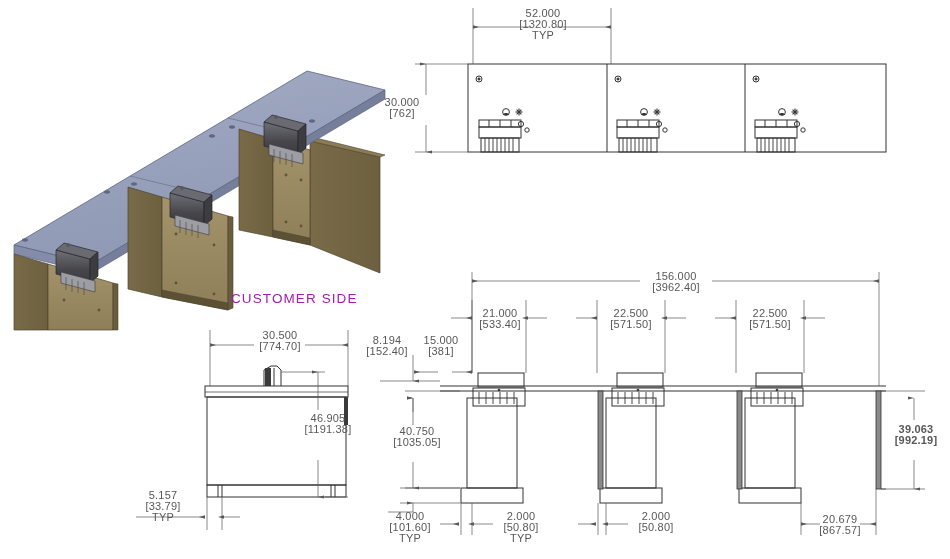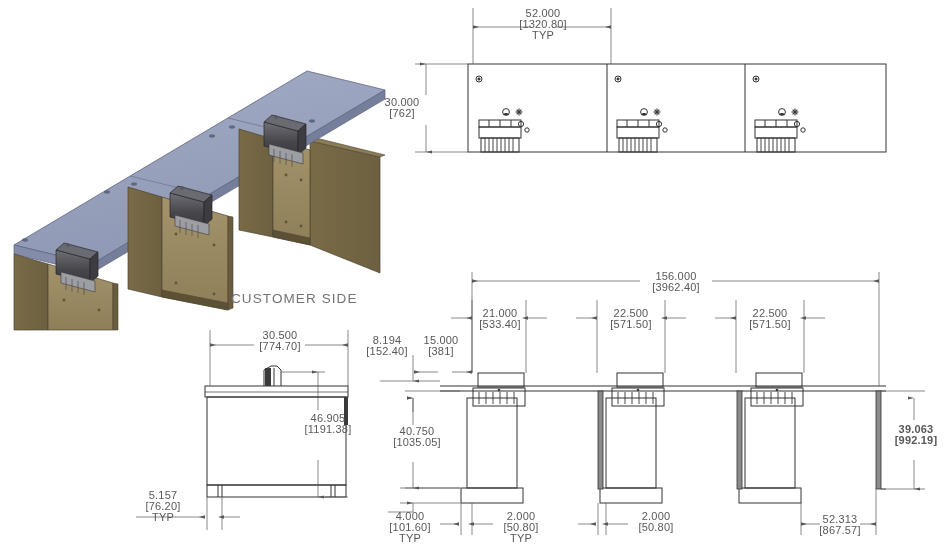--- a/index.html
+++ b/index.html
@@ -38,21 +38,21 @@
     white-space: nowrap;
     letter-spacing: 0.2px;
     user-select: none;
   }
   .dimtext .l2 { display: block; }
   .dimtext .l3 { display: block; }
   .viewlabel {
     position: absolute;
     font-family: "Liberation Sans", sans-serif;
     font-size: 13.5px;
-    color: #737373;
+    color: #a21caf;
     letter-spacing: 1.1px;
     white-space: nowrap;
     user-select: none;
   }
   
 </style>
 </head>
 <body>
 
 <div class="sheet">
@@ -481,21 +481,21 @@
     <span class="l2">[774.70]</span>
   </div>
 
   <div class="dimtext" style="left:296px; top:413px; width:64px;">
     <span>46.905</span>
     <span class="l2">[1191.38]</span>
   </div>
 
   <div class="dimtext" style="left:136px; top:490px; width:54px;">
     <span>5.157</span>
-    <span class="l2">[76.20]</span>
+    <span class="l2">[33.79]</span>
     <span class="l3">TYP</span>
   </div>
 
   <div class="dimtext" style="left:641px; top:271px; width:70px;">
     <span>156.000</span>
     <span class="l2">[3962.40]</span>
   </div>
 
   <div class="dimtext" style="left:470px; top:308px; width:60px;">
     <span>21.000</span>
@@ -543,17 +543,17 @@
     <span>2.000</span>
     <span class="l2">[50.80]</span>
   </div>
 
   <div class="dimtext" style="left:886px; top:424px; width:60px;font-weight:bold;">
     <span>39.063</span>
     <span class="l2">[992.19]</span>
   </div>
 
   <div class="dimtext" style="left:810px; top:514px; width:60px;">
-    <span>52.313</span>
+    <span>20.679</span>
     <span class="l2">[867.57]</span>
   </div>
 
 </div>
 
 </body></html>

